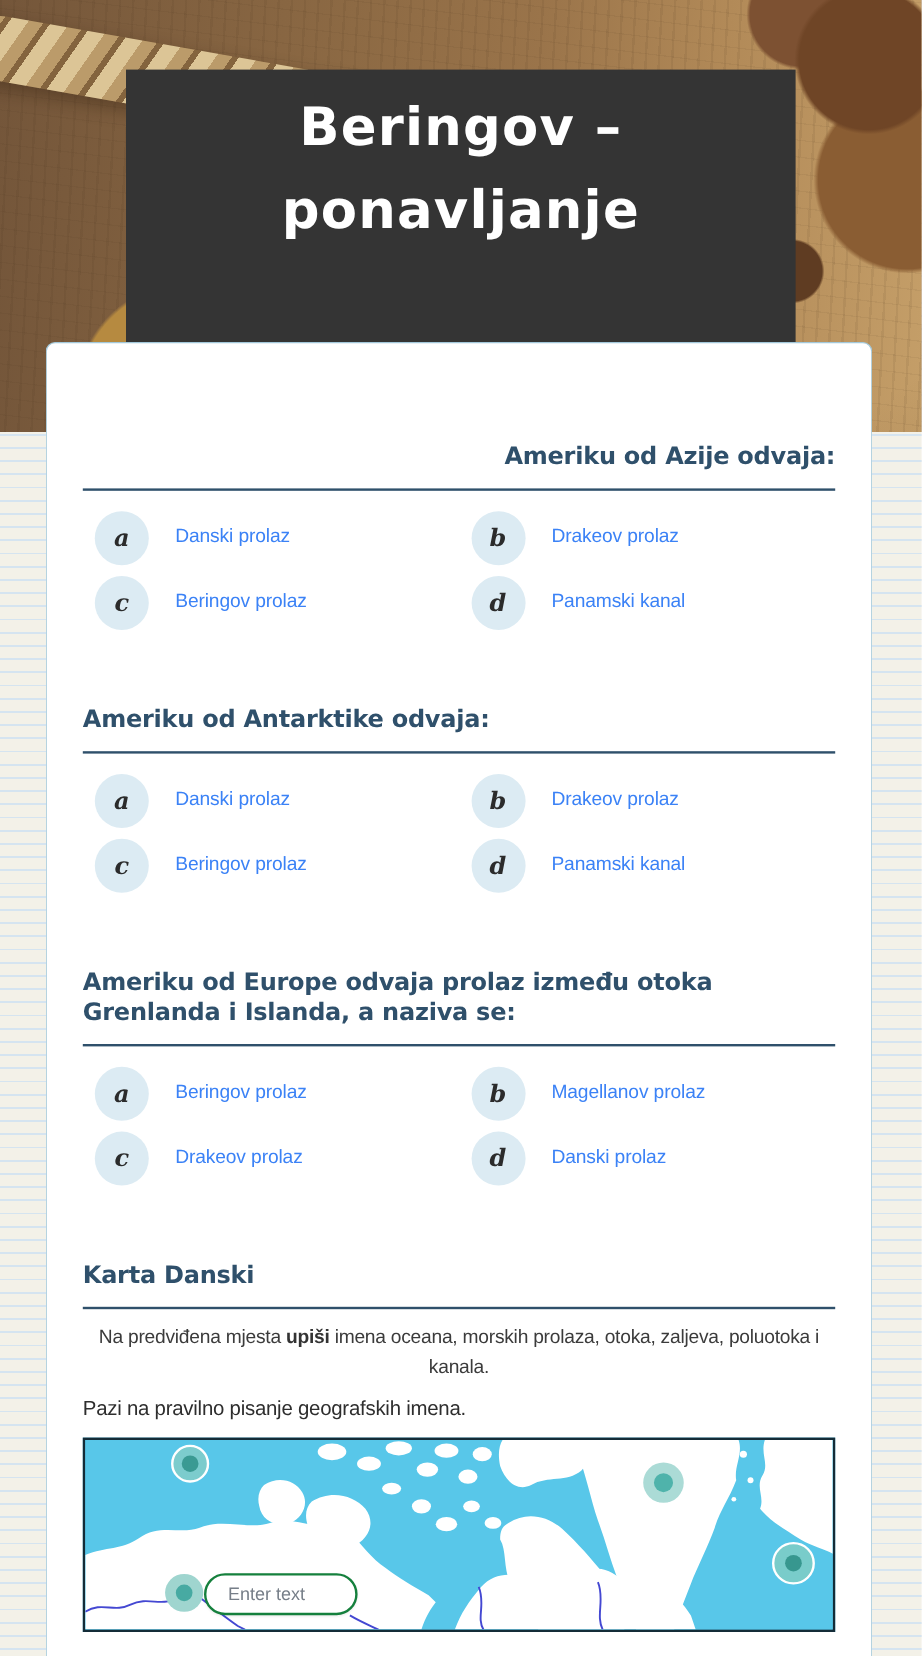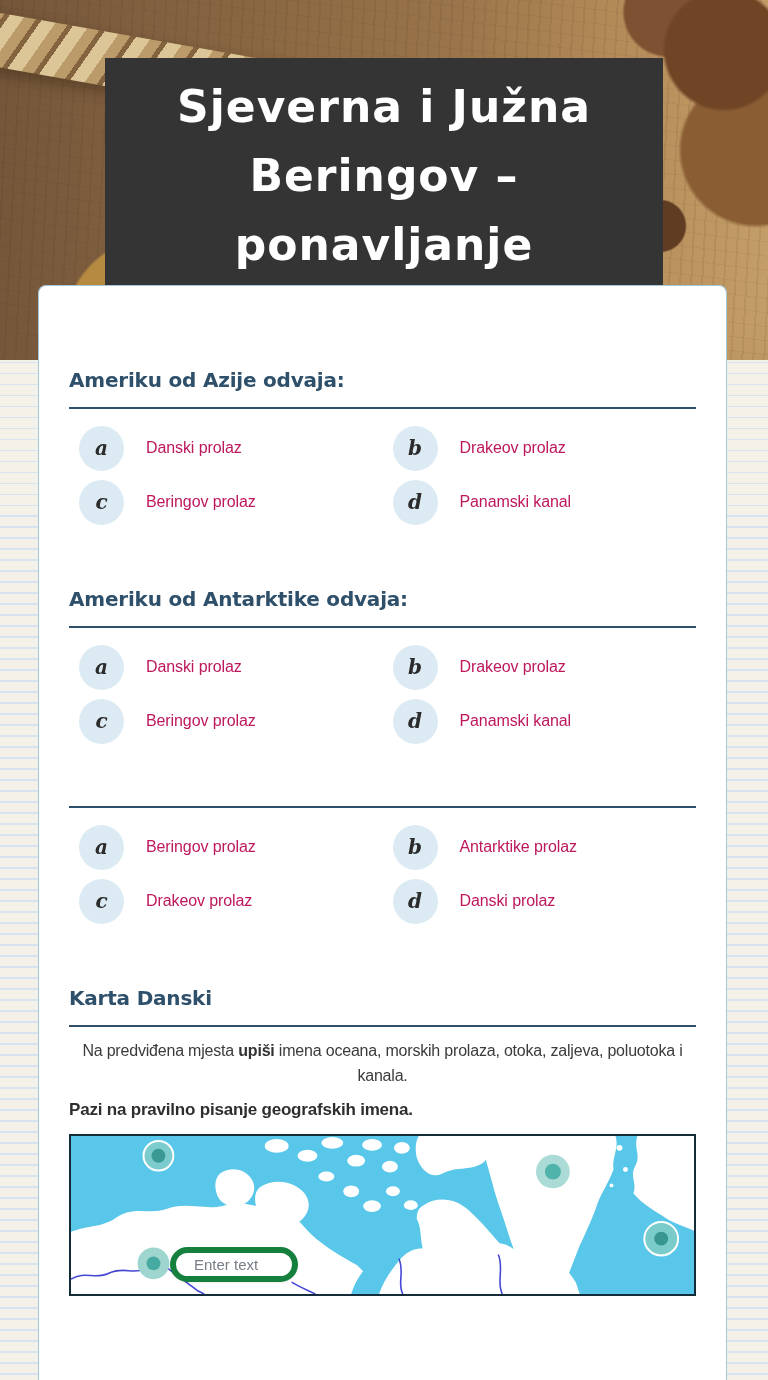--- a/index.html
+++ b/index.html
@@ -43,70 +43,69 @@
   .title-box .title-wrap { padding-top:14px; }
 
   
   .card {
     position:absolute; left:38px; top:285px; width:689px; height:1120px;
     background:#ffffff; border:1px solid #a3c8da; border-bottom:none;
     border-radius:8px 8px 0 0; z-index:2; padding:0 30px;
   }
 
   .q-block { margin-top:60px; }
-  .q-block.first { margin-top:82px; }
+  .q-block.first { margin-top:82px;text-align:right; }
   .q-heading {
     color:#2f506b; font-size:20px; line-height:25px; font-weight:700; letter-spacing:-0.2px;
   }
   .q-rule { border:none; border-top:2px solid #2f506b; margin-top:14px; }
   .options {
     display:grid; grid-template-columns:1fr 1fr; row-gap:4px; margin-top:14px;
   }
   .option { display:flex; align-items:center; gap:22px; padding-left:10px; height:50px; cursor:pointer; }
   .opt-circle {
     width:45px; height:45px; border-radius:50%; background:#dcebf3; flex:0 0 45px;
     display:flex; align-items:center; justify-content:center;
     font-family:"DejaVu Serif", serif; font-style:italic; font-weight:600;
     font-size:20px; color:#2b2b2b;
   }
-  .opt-label { font-family:"Liberation Sans", sans-serif; font-size:16px; color:#be185d; letter-spacing:-0.1px; }
+  .opt-label { font-family:"Liberation Sans", sans-serif; font-size:16px; color:#3b82f6; letter-spacing:-0.1px; }
 
   .instruction {
     margin-top:11px; font-family:"Liberation Sans", sans-serif;
     font-size:16px; line-height:25px; color:#3b3b3b; letter-spacing:-0.2px;text-align:center;
   }
   .instruction b { font-weight:700; color:#333; }
   .warning {
     margin-top:12px; font-family:"Liberation Sans", sans-serif;
-    font-size:17px; font-weight:700; color:#2e2e2e; letter-spacing:-0.2px;
+    font-size:17px; font-weight:400; color:#2e2e2e; letter-spacing:-0.2px;
   }
 
   
   .map-frame {
     position:relative; margin-top:14px; width:627px; height:162px;
     border:2px solid #142c38; background:#58c7e9; overflow:hidden;
   }
   .map-frame svg { display:block; }
   .map-input {
     position:absolute; left:99px; top:111px; width:128px; height:35px;
-    border:6px solid #15803d; border-radius:17.5px; background:#fff;
+    border:2px solid #15803d; border-radius:17.5px; background:#fff;
     padding:0 0 0 18px; font-family:"Liberation Sans", sans-serif;
     font-size:15px; color:#444; outline:none;
     box-shadow:0 1px 2px rgba(0,0,0,.08);
   }
   .map-input::placeholder { color:#767e88; opacity:1; }
 </style>
 </head>
 <body>
 
 <div class="header">
   <div class="rope"></div>
   <div class="title-box">
     <div class="title-wrap">
-      <div class="title-line">Sjeverna i Južna</div>
       <div class="title-line">Beringov –</div>
       <div class="title-line">ponavljanje</div>
     </div>
   </div>
 </div>
 
 <div class="card">
 
   <div class="q-block first">
     <div class="q-heading">Ameriku od Azije odvaja:</div>
@@ -148,29 +147,30 @@
         <span class="opt-label">Beringov prolaz</span>
       </div>
       <div class="option">
         <span class="opt-circle">d</span>
         <span class="opt-label">Panamski kanal</span>
       </div>
     </div>
   </div>
 
   <div class="q-block">
+    <div class="q-heading">Ameriku od Europe odvaja prolaz između otoka Grenlanda i Islanda, a naziva se:</div>
     <hr class="q-rule">
     <div class="options">
       <div class="option">
         <span class="opt-circle">a</span>
         <span class="opt-label">Beringov prolaz</span>
       </div>
       <div class="option">
         <span class="opt-circle">b</span>
-        <span class="opt-label">Antarktike prolaz</span>
+        <span class="opt-label">Magellanov prolaz</span>
       </div>
       <div class="option">
         <span class="opt-circle">c</span>
         <span class="opt-label">Drakeov prolaz</span>
       </div>
       <div class="option">
         <span class="opt-circle">d</span>
         <span class="opt-label">Danski prolaz</span>
       </div>
     </div>

